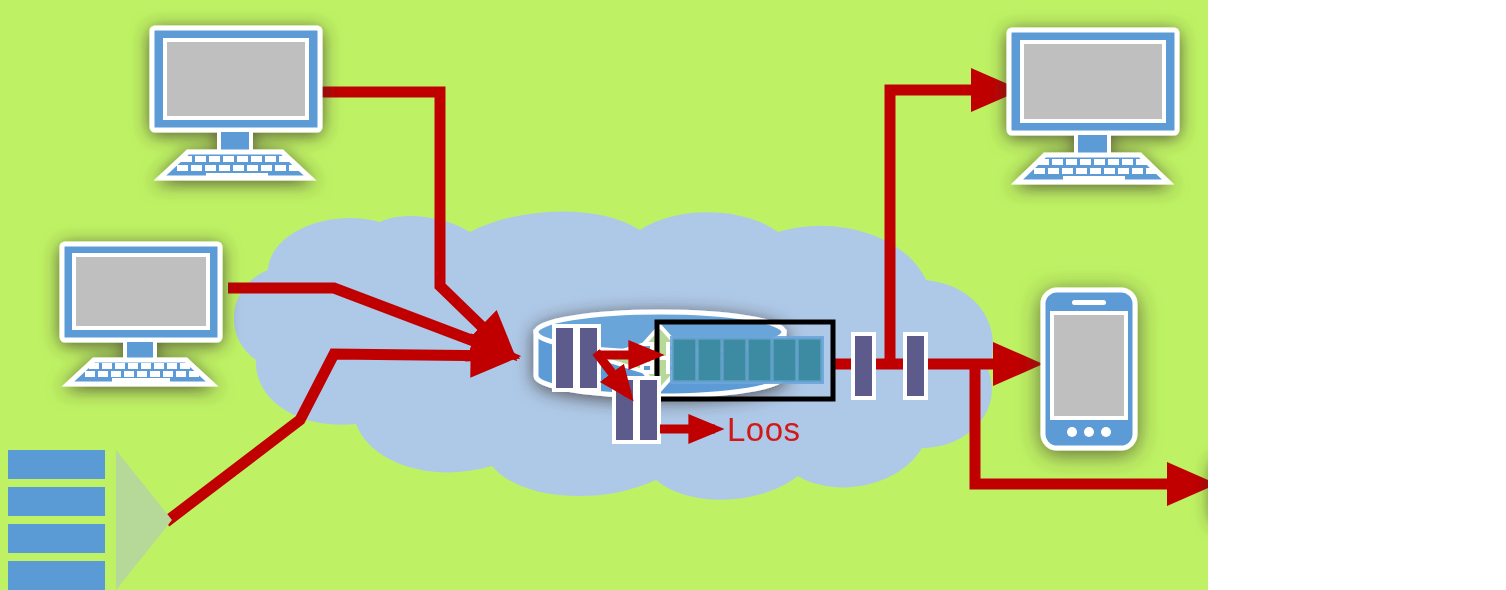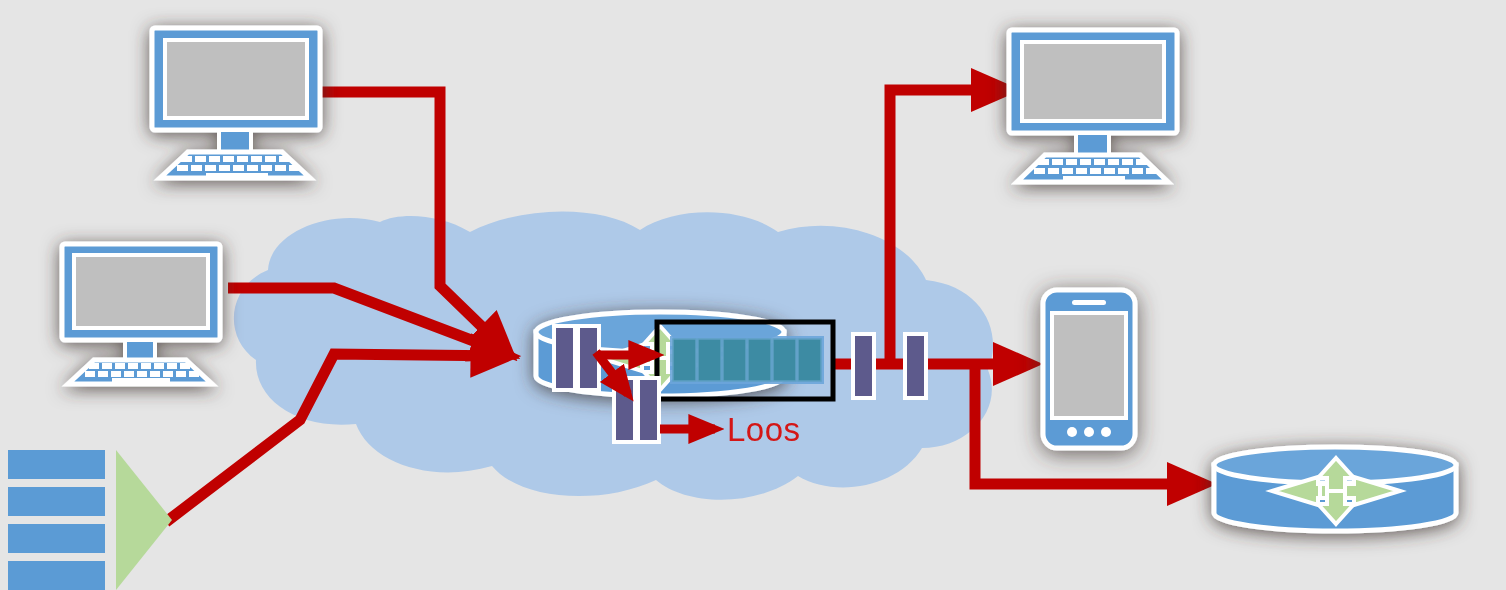--- a/index.html
+++ b/index.html
@@ -3,23 +3,23 @@
 <meta charset="utf-8">
 <style>
   * { box-sizing: border-box; }
   html, body {
     margin: 0; padding: 0;
     background: #ffffff;
     font-family: "Liberation Sans", sans-serif;
   }
   #stage {
     position: relative;
-    width: 1506px;
+    width: 1208px;
     height: 590px;
-    background: #e5e5e5;
+    background: #bef264;
     overflow: hidden;
   }
   #svgroot {
     position: absolute;
     left: 0; top: 0;
     width: 1506px; height: 590px;
   }
   .lbl {
     position: absolute;
     color: #d41616;

